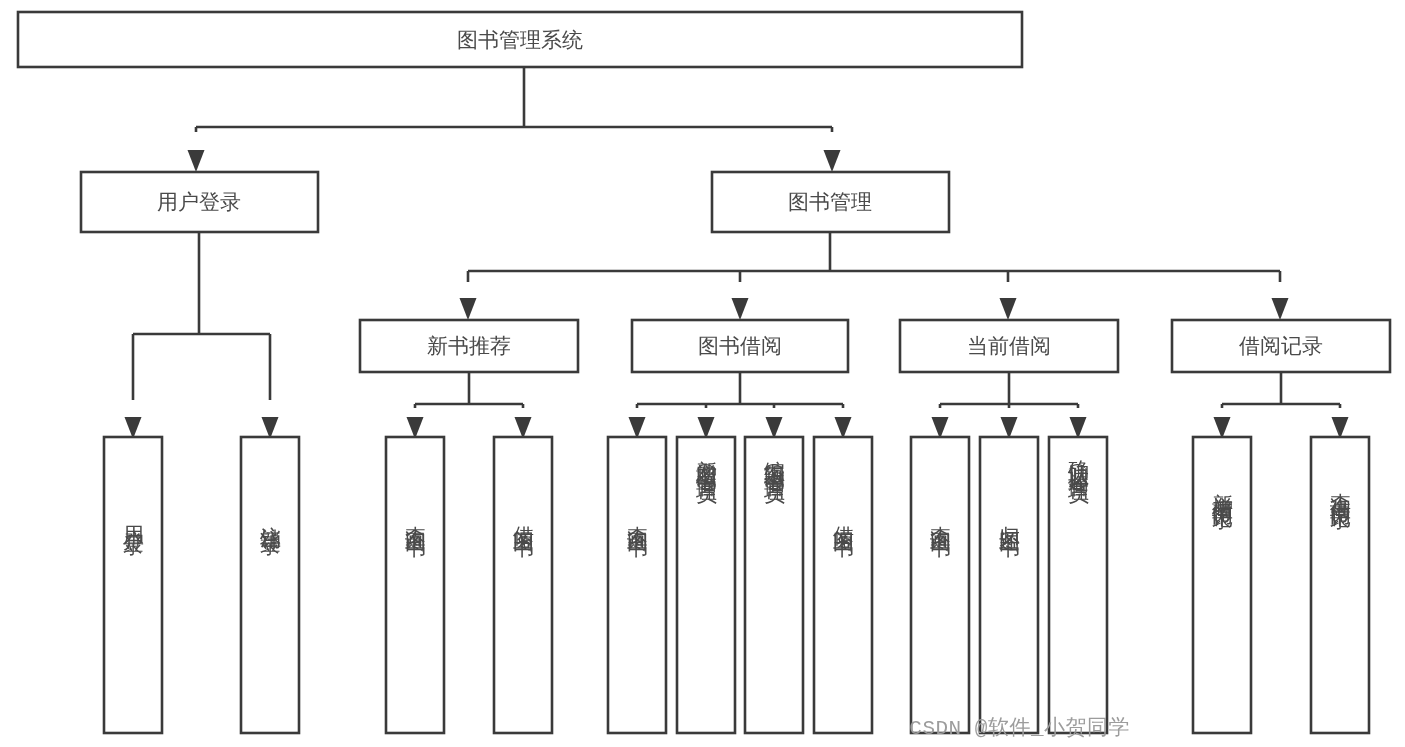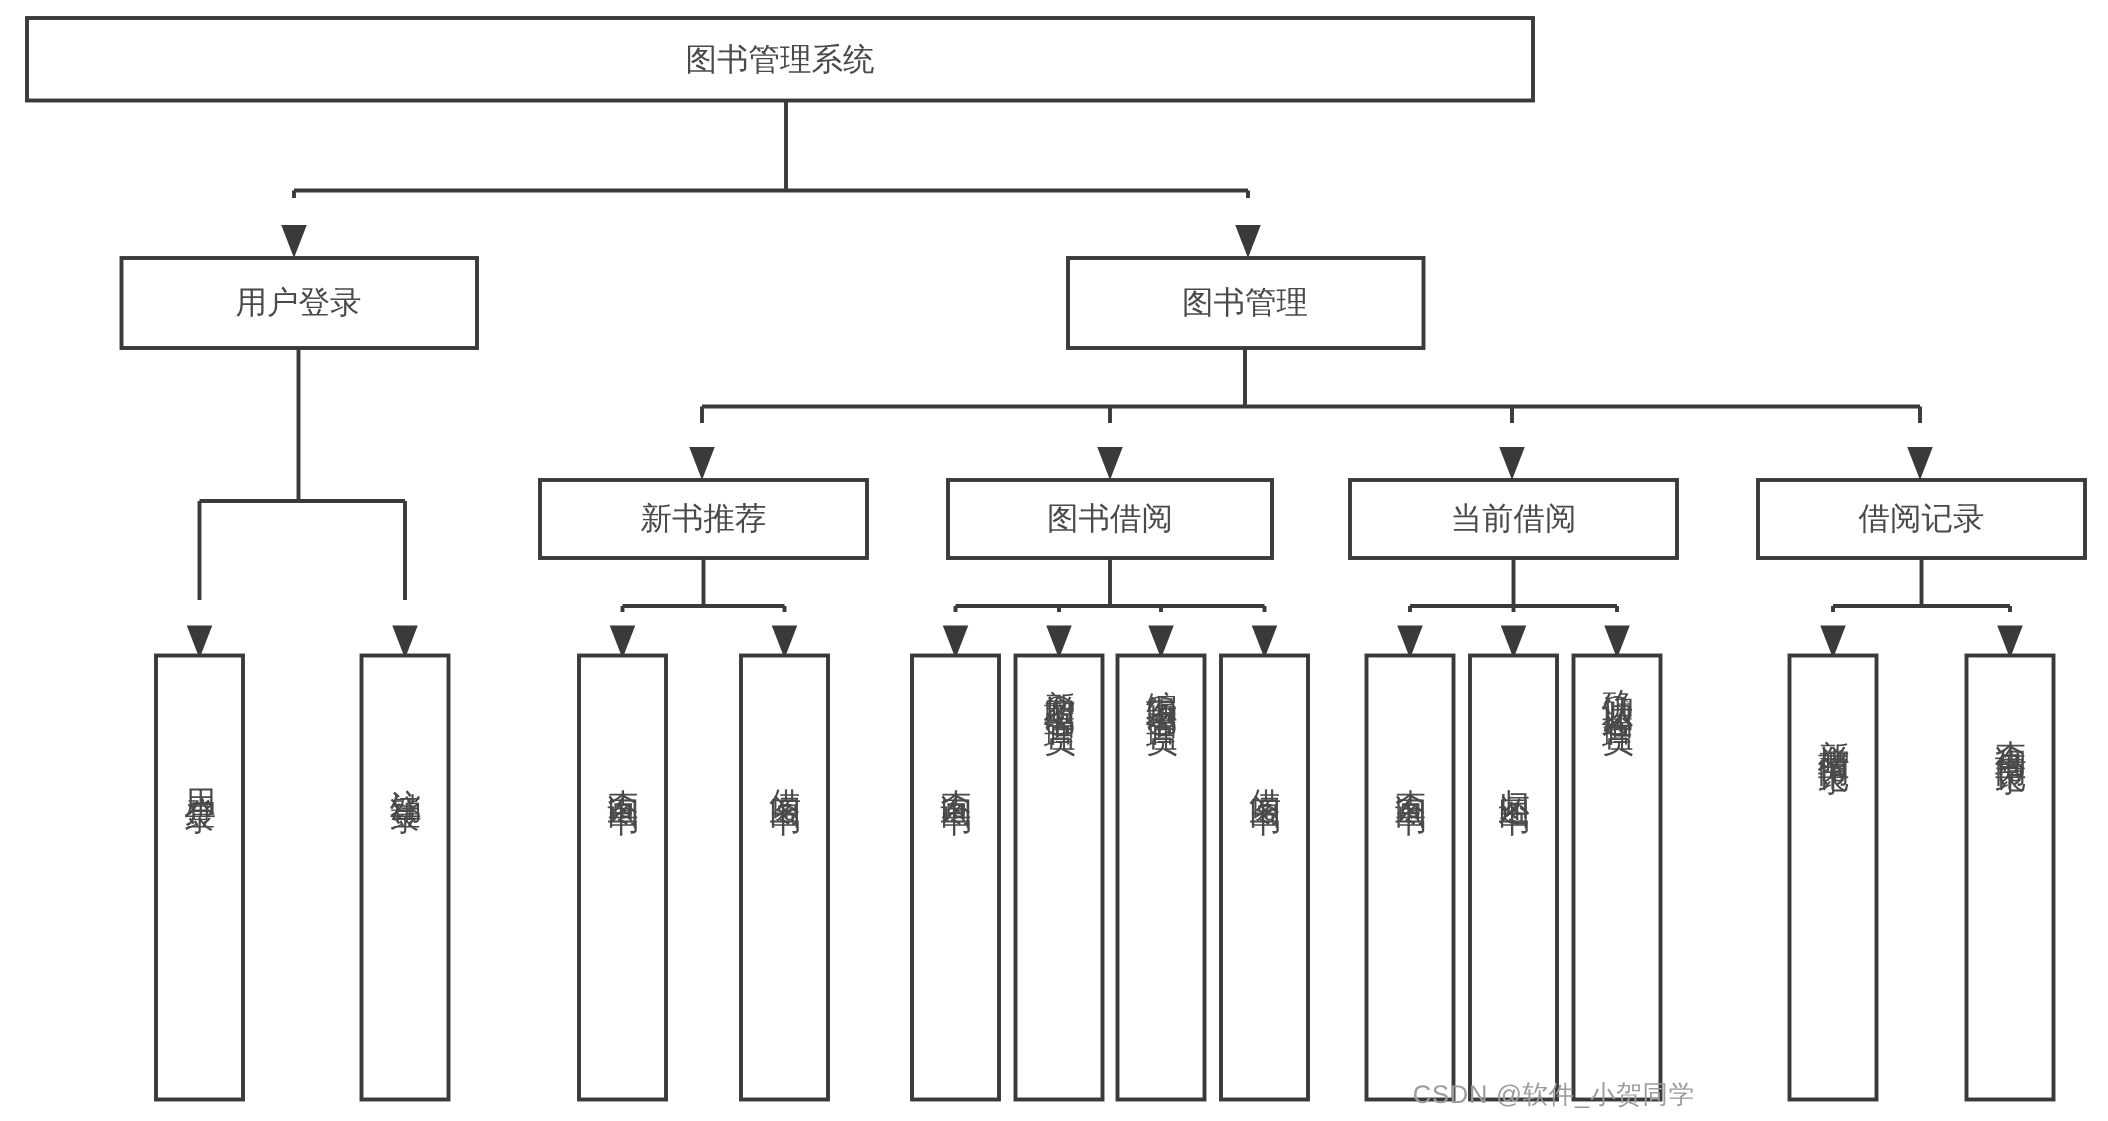--- a/index.html
+++ b/index.html
@@ -63,22 +63,22 @@
     font-size: 21px;
     line-height: 1;
     letter-spacing: 3.5px;
     color: #4a4a4a;
     white-space: nowrap;
   }
   .watermark {
     position: absolute;
     right: 8px;
     bottom: 6px;
-    font-family: Liberation Sans, sans-serif;
-    font-size: 17px;
+    font-family: Liberation Mono, monospace;
+    font-size: 21px;
     color: #9c9c9c;
     letter-spacing: 0.5px;
     white-space: nowrap;
   }
 </style>
 </head>
 <body>
 
 <div id="diagram-root">
 

